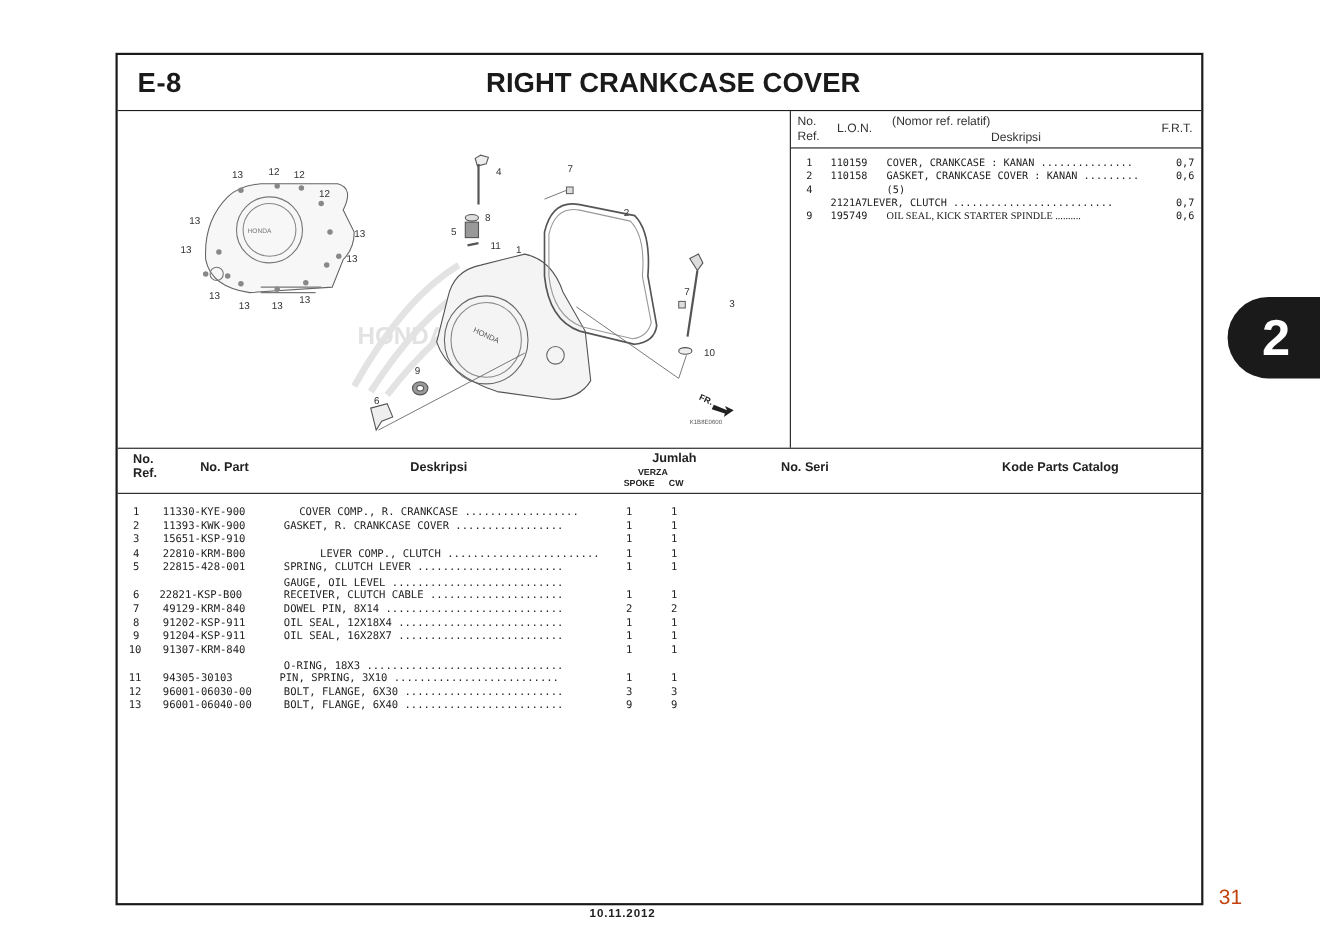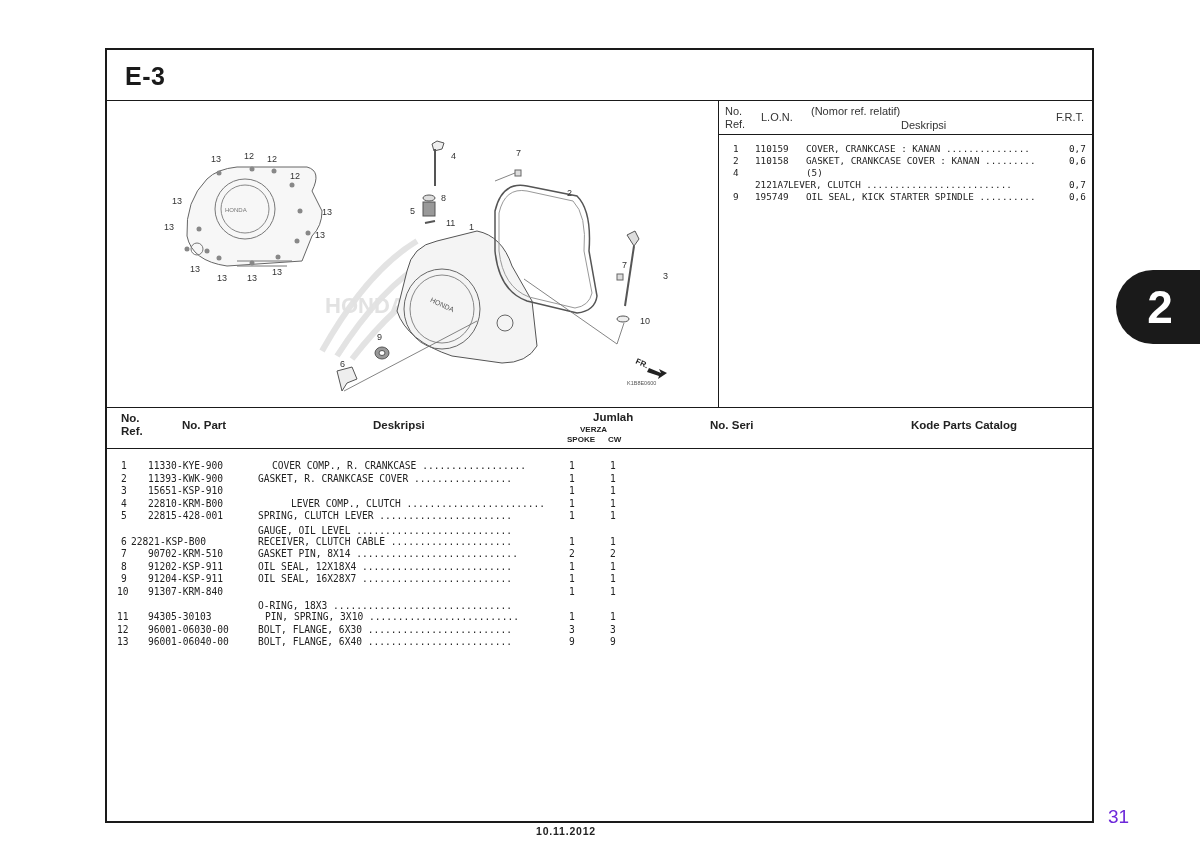--- a/index.html
+++ b/index.html
@@ -25,31 +25,32 @@
   .parts-head { position: absolute; left: 0; top: 357px; width: 985px; height: 42px; border-top: 1.5px solid #1a1a1a; border-bottom: 1.5px solid #1a1a1a; font-size: 11.5px; font-weight: bold; color: #222; }
   .parts-head span { position: absolute; line-height: 12px; }
   .parts-head .small { font-size: 8px; }
 
   .parts-body { position: absolute; left: 0; top: 410px; width: 985px; font-family: "DejaVu Sans Mono", monospace; font-size: 9.6px; color: #222; }
   .part-row { position: relative; height: 12.6px; line-height: 12.6px; }
   .part-row.gap { margin-top: 12.6px; }
   .part-row span { position: absolute; white-space: pre; }
 
   .chapter-tab { position: absolute; left: 1116px; top: 270px; width: 84px; height: 74px; background: #1a1a1a; border-radius: 37px 0 0 37px; color: #fff; font-size: 46px; font-weight: bold; text-align: center; line-height: 74px; padding-left: 4px; }
-  .page-num { position: absolute; left: 1108px; top: 806px; font-size: 19px; color: #6d28d9; }
+  .page-num { position: absolute; left: 1108px; top: 806px; font-size: 19px; color: #c2410c; }
   .footer-date { position: absolute; left: 0; width: 1200px; top: 825px; text-align: center; font-size: 10.5px; font-weight: bold; letter-spacing: 0.8px; color: #222; padding-right: 0; }
   .footer-date span { position: absolute; left: 536px; }
 </style>
 </head>
 <body>
 
 <div class="frame">
 
   <div class="title-bar">
-    <div class="sec-code">E-3</div>
+    <div class="sec-code">E-8</div>
+    <div class="sec-title">RIGHT CRANKCASE COVER</div>
   </div>
 
   <div class="diagram">
     <svg width="612" height="306" viewBox="0 0 612 306">
       <g stroke="#555" fill="none" stroke-width="1">
 
         <g stroke="#ddd" stroke-width="6" opacity="0.8">
           <path d="M215 250 Q260 170 310 140"></path>
           <path d="M230 255 Q275 185 320 160"></path>
           <path d="M245 258 Q290 200 330 180"></path>
@@ -177,21 +178,21 @@
       </div>
       <div class="frt-row">
         <span style="left:14px;"></span>
         <span style="left:36px;">2121A7</span>
         <span style="left:69px;">LEVER, CLUTCH ..........................</span>
         <span style="left:350px;">0,7</span>
       </div>
       <div class="frt-row">
         <span style="left:14px;">9</span>
         <span style="left:36px;">195749</span>
-        <span style="left:87px;">OIL SEAL, KICK STARTER SPINDLE ..........</span>
+        <span style="left:87px;font-family:Liberation Serif, serif;">OIL SEAL, KICK STARTER SPINDLE ..........</span>
         <span style="left:350px;">0,6</span>
       </div>
     </div>
   </div>
 
   <div class="parts-head">
     <span style="left:14px;top:4px;">No.</span>
     <span style="left:14px;top:17px;">Ref.</span>
     <span style="left:75px;top:11px;">No. Part</span>
     <span style="left:266px;top:11px;">Deskripsi</span>
@@ -236,29 +237,29 @@
     <div class="part-row">
       <span style="left:14px;">5</span>
       <span style="left:41px;">22815-428-001</span>
       <span style="left:151px;">SPRING, CLUTCH LEVER .......................</span>
       <span style="left:462px;">1</span>
       <span style="left:503px;">1</span>
     </div>
 
     <div class="part-row gap">
       <span style="left:14px;">6</span>
-      <span style="left:24px;text-align:center;">22821-KSP-B00</span>
+      <span style="left:38px;text-align:center;">22821-KSP-B00</span>
       <span style="left:151px;">RECEIVER, CLUTCH CABLE .....................</span>
       <span style="left:462px;">1</span>
       <span style="left:503px;">1</span>
     </div>
     <div class="part-row">
       <span style="left:14px;">7</span>
-      <span style="left:41px;">90702-KRM-510</span>
-      <span style="left:151px;">GASKET PIN, 8X14 ............................</span>
+      <span style="left:41px;">49129-KRM-840</span>
+      <span style="left:151px;">DOWEL PIN, 8X14 ............................</span>
       <span style="left:462px;">2</span>
       <span style="left:503px;">2</span>
     </div>
     <div class="part-row">
       <span style="left:14px;">8</span>
       <span style="left:41px;">91202-KSP-911</span>
       <span style="left:151px;">OIL SEAL, 12X18X4 ..........................</span>
       <span style="left:462px;">1</span>
       <span style="left:503px;">1</span>
     </div>
@@ -273,21 +274,21 @@
       <span style="left:10px;">10</span>
       <span style="left:41px;">91307-KRM-840</span>
       <span style="left:151px;margin-top:14px;">O-RING, 18X3 ...............................</span>
       <span style="left:462px;">1</span>
       <span style="left:503px;">1</span>
     </div>
 
     <div class="part-row gap">
       <span style="left:10px;">11</span>
       <span style="left:41px;">94305-30103</span>
-      <span style="left:158px;">PIN, SPRING, 3X10 ..........................</span>
+      <span style="left:147px;">PIN, SPRING, 3X10 ..........................</span>
       <span style="left:462px;">1</span>
       <span style="left:503px;">1</span>
     </div>
     <div class="part-row">
       <span style="left:10px;">12</span>
       <span style="left:41px;">96001-06030-00</span>
       <span style="left:151px;">BOLT, FLANGE, 6X30 .........................</span>
       <span style="left:462px;">3</span>
       <span style="left:503px;">3</span>
     </div>

